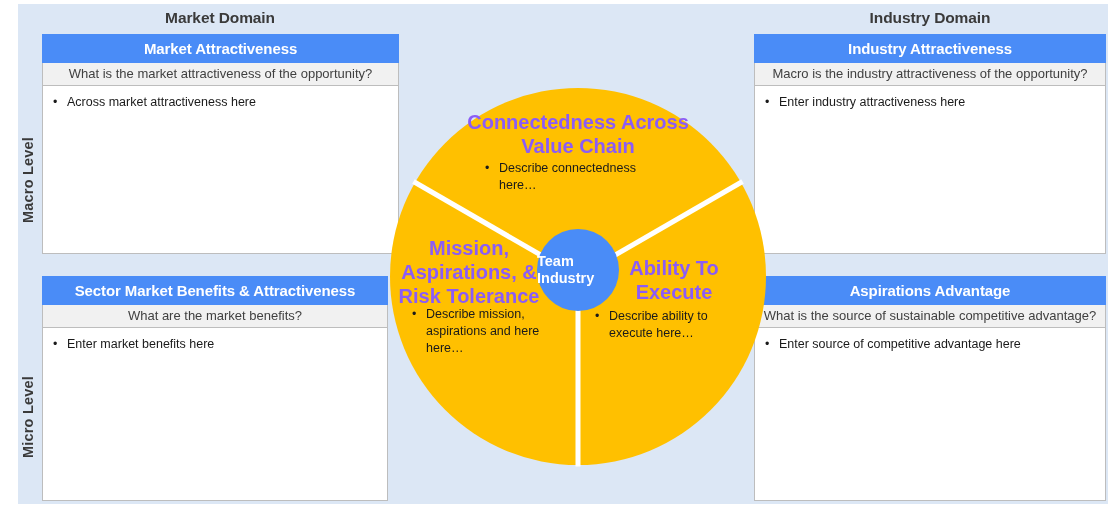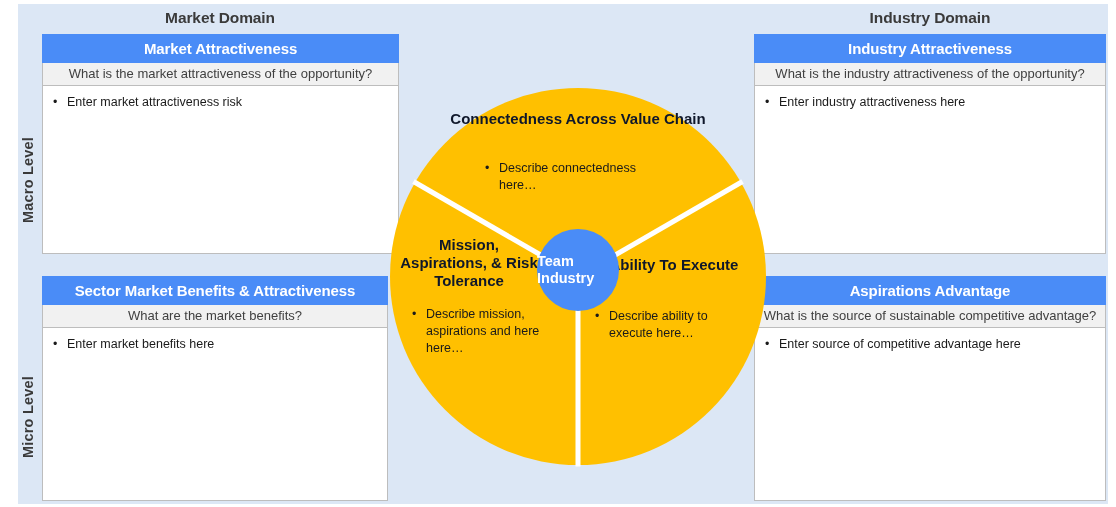--- a/index.html
+++ b/index.html
@@ -159,23 +159,23 @@
     justify-content: center;
     color: #ffffff;
     font-weight: bold;
     font-size: 14.5px;
     line-height: 1.2;
     z-index: 6;
   }
 
   .sector-label {
     position: absolute;
-    color: #0f172a;
-    font-weight: bold;
-    font-size: 15px;
+    color: #8b5cf6;
+    font-weight: bold;
+    font-size: 20px;
     line-height: 1.2;
     z-index: 4;
   }
   .sector-bullets {
     position: absolute;
     color: #1a1a1a;
     font-size: 12.5px;
     line-height: 1.35;
     z-index: 4;
   }
@@ -201,28 +201,28 @@
 
   <div class="level-label" id="macro-level-label">Macro Level</div>
   <div class="level-label" id="micro-level-label">Micro Level</div>
 
   <div class="card" id="card-market-attract">
     <div class="card-header">Market Attractiveness</div>
     <div class="card-subtitle">What is the market attractiveness of the opportunity?</div>
     <div class="card-body">
       <div class="bullet-row">
         <span class="bullet-dot">•</span>
-        <span>Enter market attractiveness risk</span>
+        <span>Across market attractiveness here</span>
       </div>
     </div>
   </div>
 
   <div class="card" id="card-industry-attract">
     <div class="card-header">Industry Attractiveness</div>
-    <div class="card-subtitle">What is the industry attractiveness of the opportunity?</div>
+    <div class="card-subtitle">Macro is the industry attractiveness of the opportunity?</div>
     <div class="card-body">
       <div class="bullet-row">
         <span class="bullet-dot">•</span>
         <span>Enter industry attractiveness here</span>
       </div>
     </div>
   </div>
 
   <div class="card" id="card-sector-benefits">
     <div class="card-header">Sector Market Benefits &amp; Attractiveness</div>

